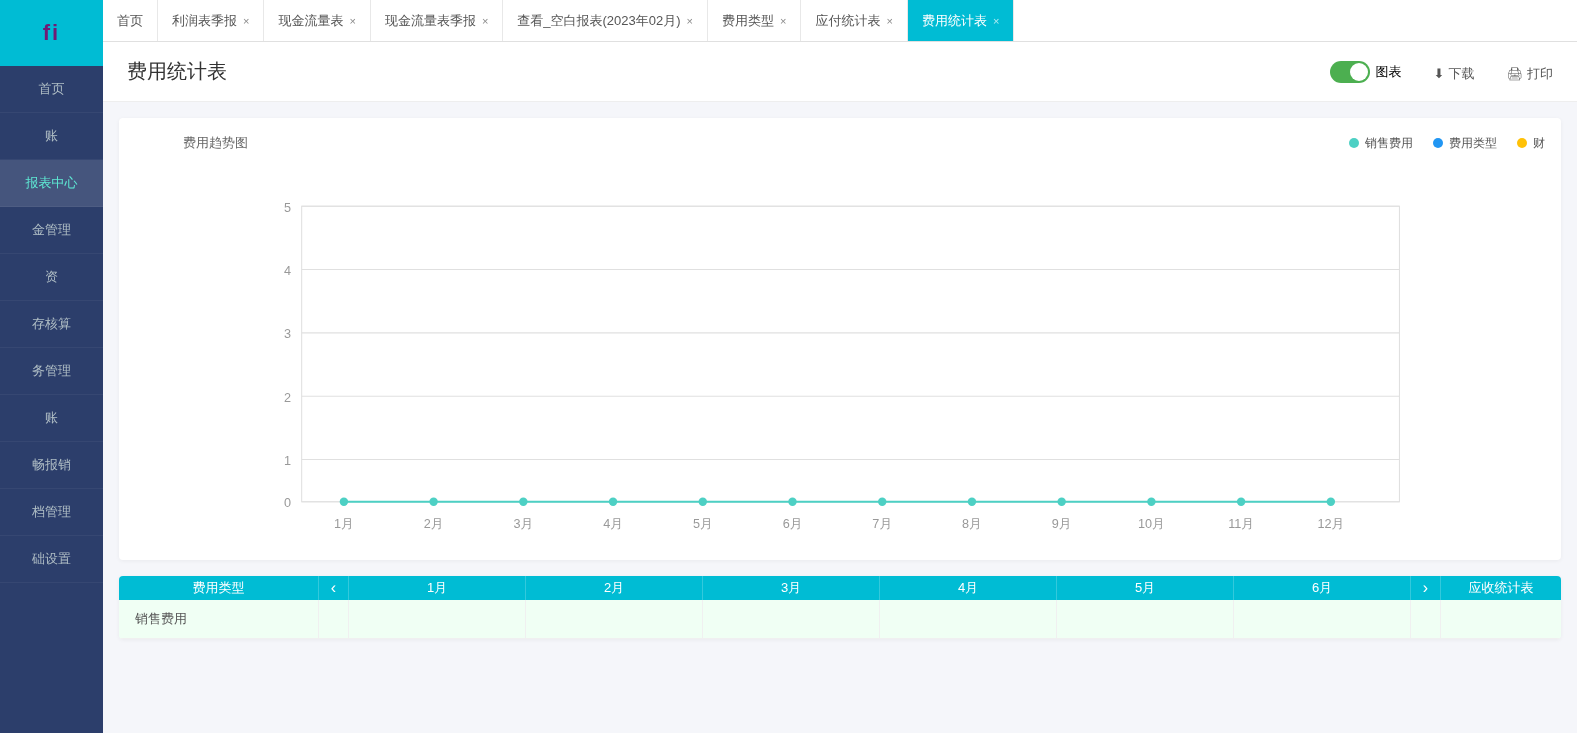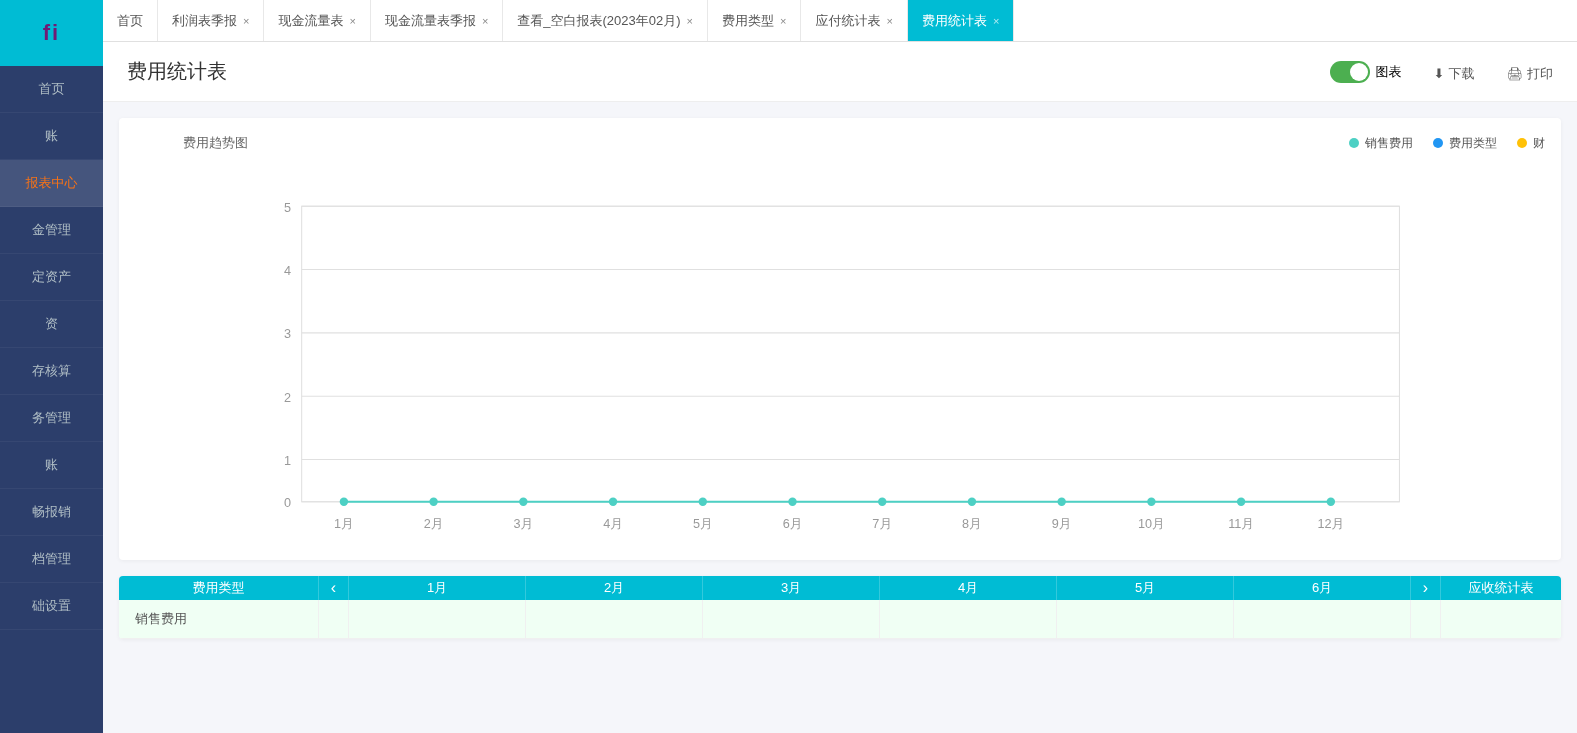--- a/index.html
+++ b/index.html
@@ -26,21 +26,21 @@
       letter-spacing: 2px;
     }
     .sidebar-item {
       color: #b0bec5;
       padding: 14px 0;
       text-align: center;
       font-size: 13px;
       cursor: pointer;
       border-bottom: 1px solid rgba(255,255,255,0.05);
     }
-    .sidebar-item.active { background: rgba(255,255,255,0.12); color: #f97316; }
+    .sidebar-item.active { background: rgba(255,255,255,0.12); color: #5eead4; }
 
     
     .main {
       flex: 1;
       display: flex;
       flex-direction: column;
       height: 100%;
       overflow: hidden;
       background: #f5f6fa;
     }
@@ -232,21 +232,20 @@
   </style>
 </head>
 <body>
 
 <div class="sidebar">
   <div class="sidebar-logo">fi</div>
   <div class="sidebar-item">首页</div>
   <div class="sidebar-item">账</div>
   <div class="sidebar-item active">报表中心</div>
   <div class="sidebar-item">金管理</div>
-  <div class="sidebar-item">定资产</div>
   <div class="sidebar-item">资</div>
   <div class="sidebar-item">存核算</div>
   <div class="sidebar-item">务管理</div>
   <div class="sidebar-item">账</div>
   <div class="sidebar-item">畅报销</div>
   <div class="sidebar-item">档管理</div>
   <div class="sidebar-item">础设置</div>
 </div>
 
 <div class="main">

